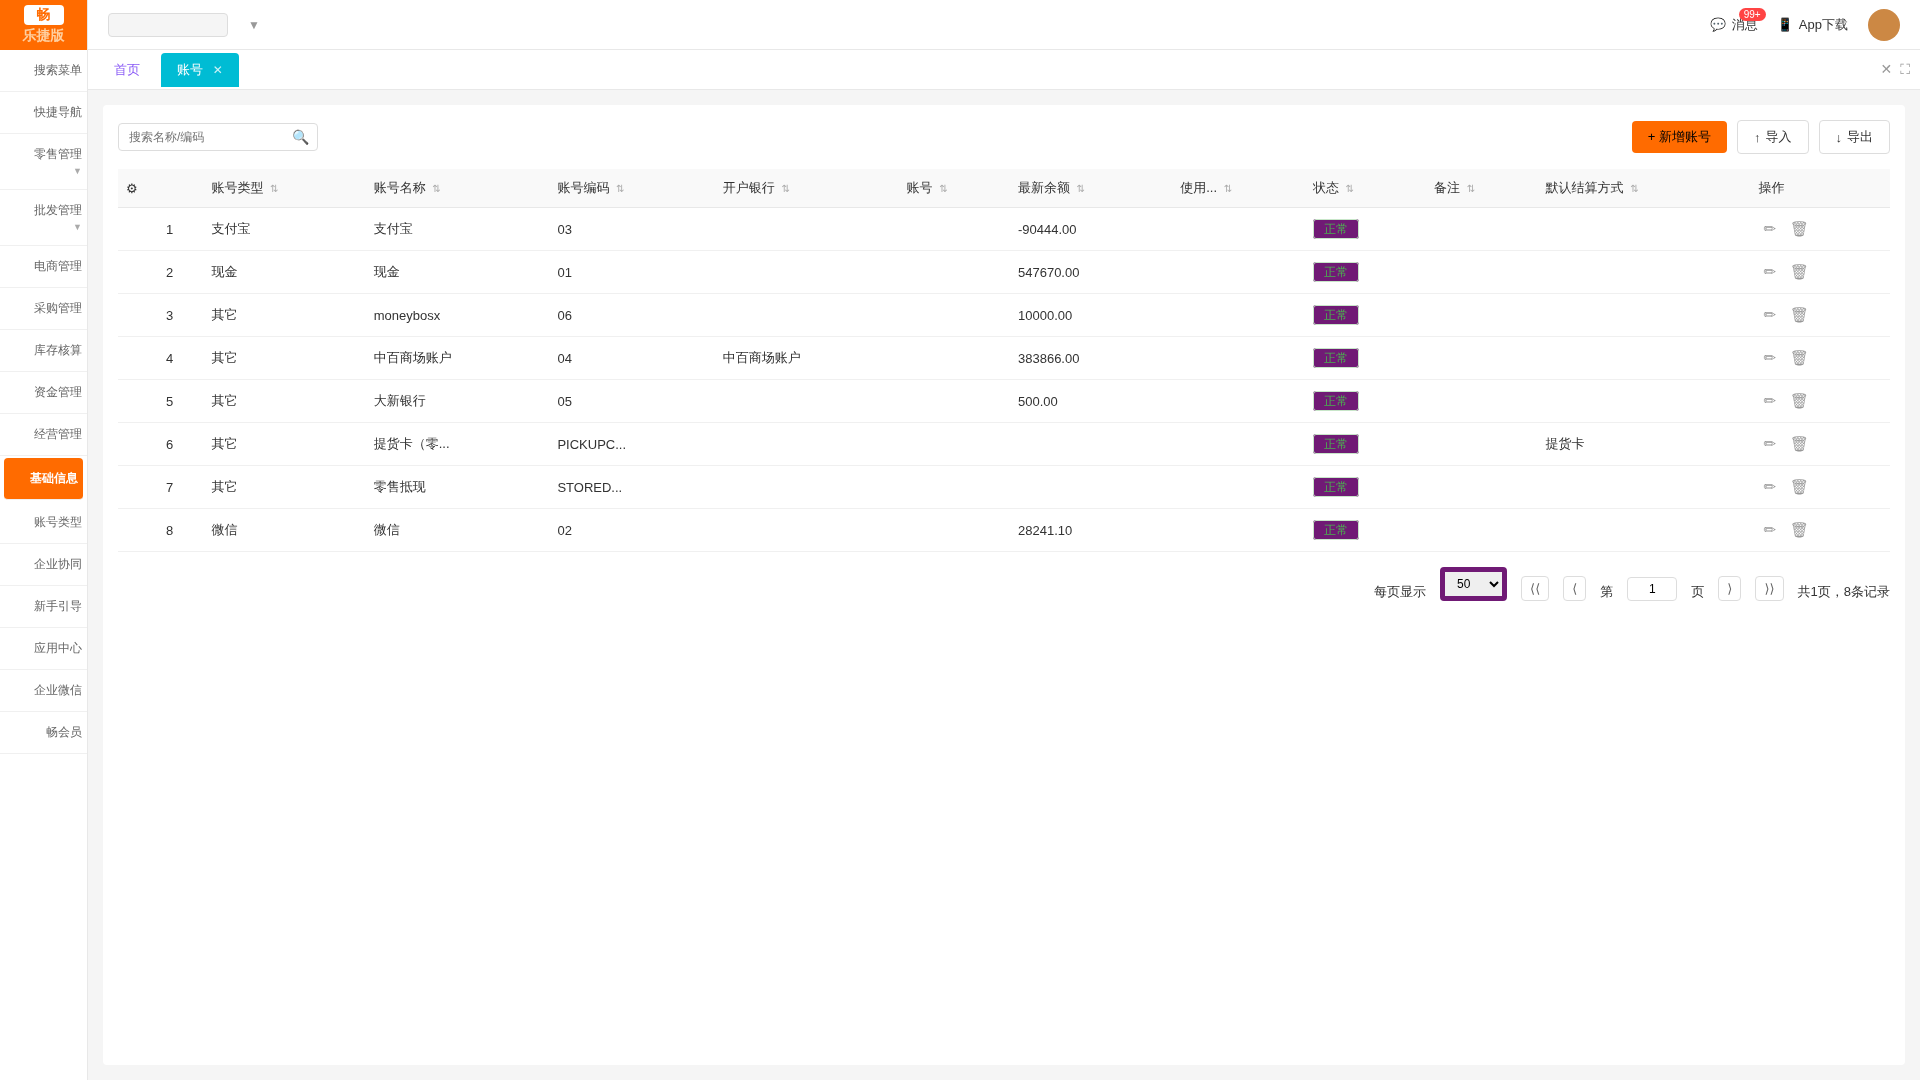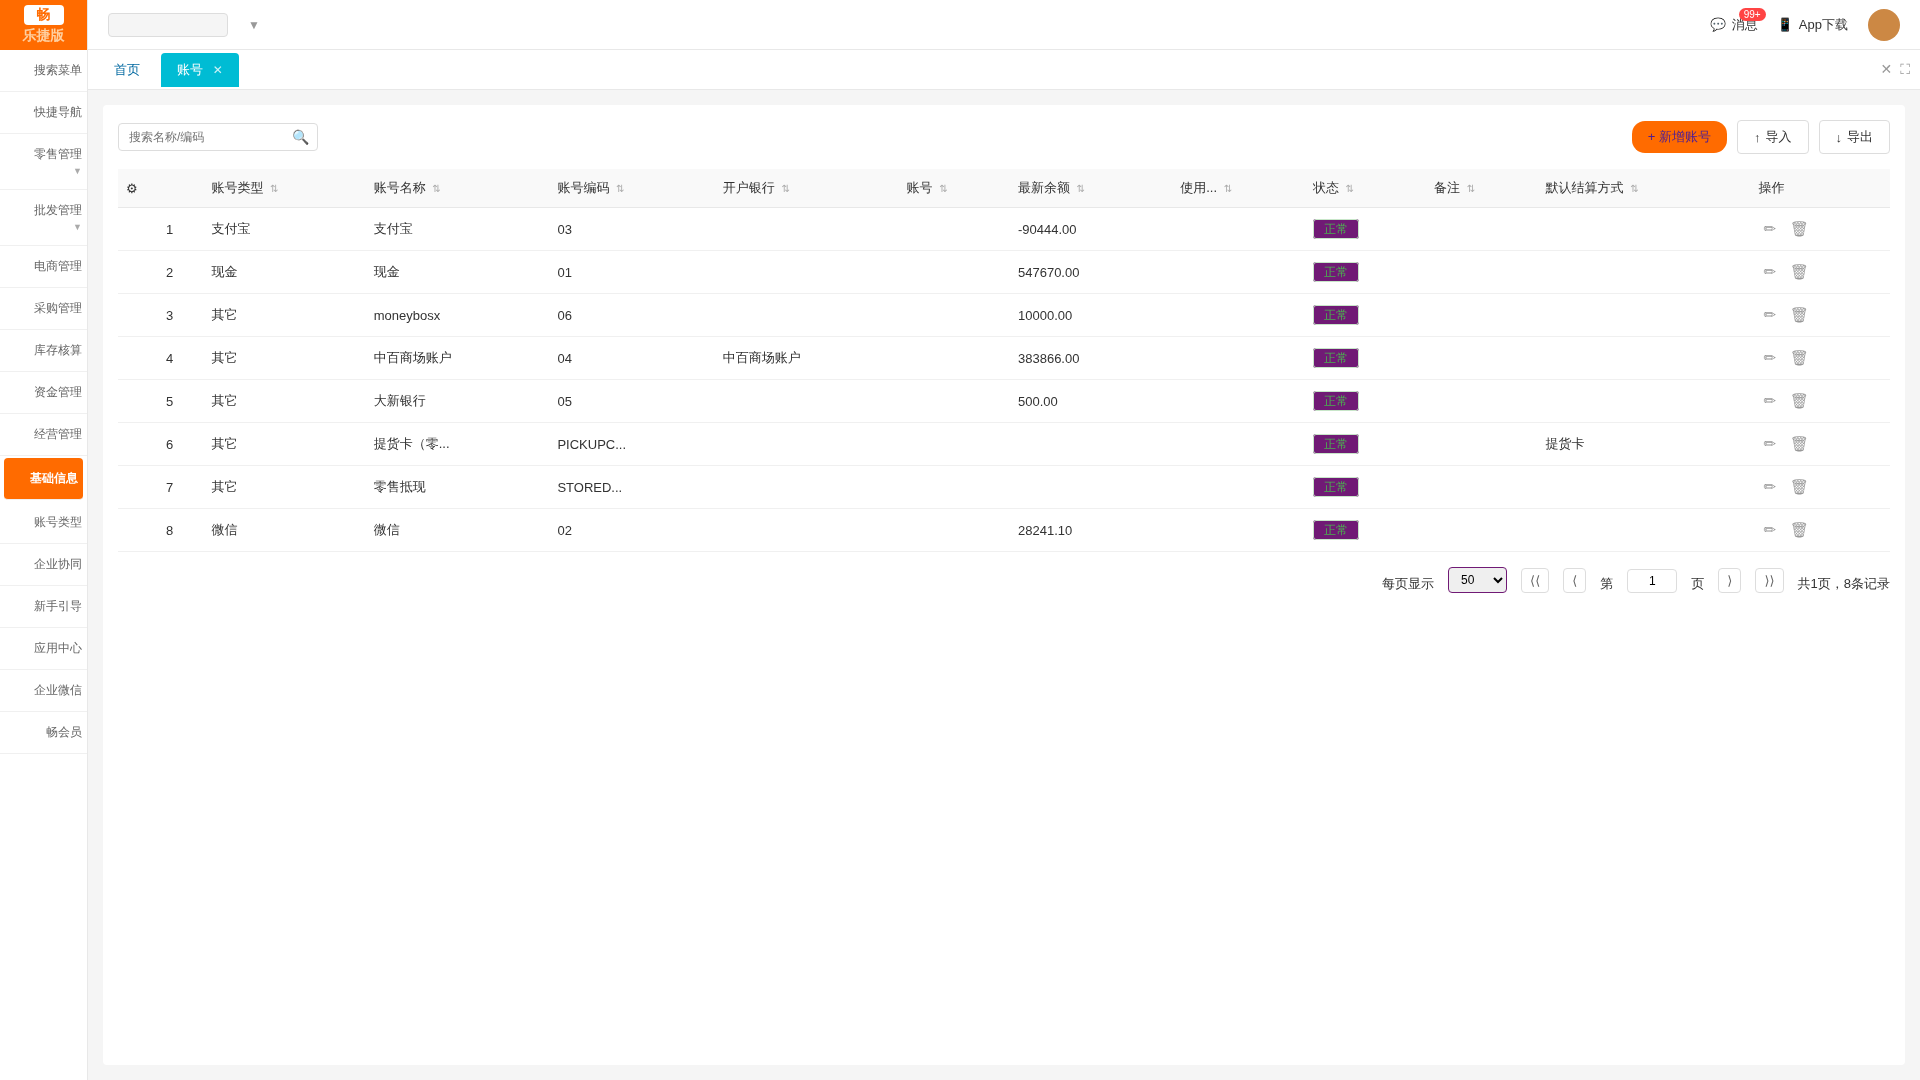--- a/index.html
+++ b/index.html
@@ -113,21 +113,21 @@
       align-items: center;
       border-bottom: 1px solid #e8e8e8;
       padding: 0 10px;
       gap: 5px;
     }
     .tab {
       padding: 8px 16px;
       border-radius: 4px 4px 0 0;
       font-size: 13px;
       cursor: pointer;
-      color: #0369a1;
+      color: #8b5cf6;
     }
     .tab.active {
       background: #00bcd4;
       color: #fff;
     }
     .tab-close {
       margin-left: 6px;
       font-size: 12px;
       color: rgba(255,255,255,0.8);
       cursor: pointer;
@@ -185,23 +185,23 @@
       color: #999;
       font-size: 14px;
     }
     .toolbar-right {
       display: flex;
       align-items: center;
       gap: 10px;
     }
     .btn-primary {
       background: #ff6b00;
-      color: #4c1d95;
+      color: #000000;
       border: none;
-      border-radius: 13px;
+      border-radius: 4px;
       padding: 7px 16px;
       font-size: 13px;
       cursor: pointer;
       white-space: nowrap;
     }
     .btn-default {
       background: #fff;
       color: #333;
       border: 1px solid #ddd;
       border-radius: 4px;
@@ -266,21 +266,21 @@
     .pagination {
       display: flex;
       align-items: flex-end;
       justify-content: flex-end;
       padding: 15px 0 5px;
       gap: 14px;
       font-size: 13px;
       color: #333;
     }
     .page-size-select {
-      border: 1px solid #701a75;
+      border: 5px solid #701a75;
       border-radius: 4px;
       padding: 4px 8px;
       font-size: 12px;
     }
     .page-nav-btn {
       border: 1px solid #ddd;
       background: #fff;
       border-radius: 4px;
       padding: 4px 8px;
       cursor: pointer;

